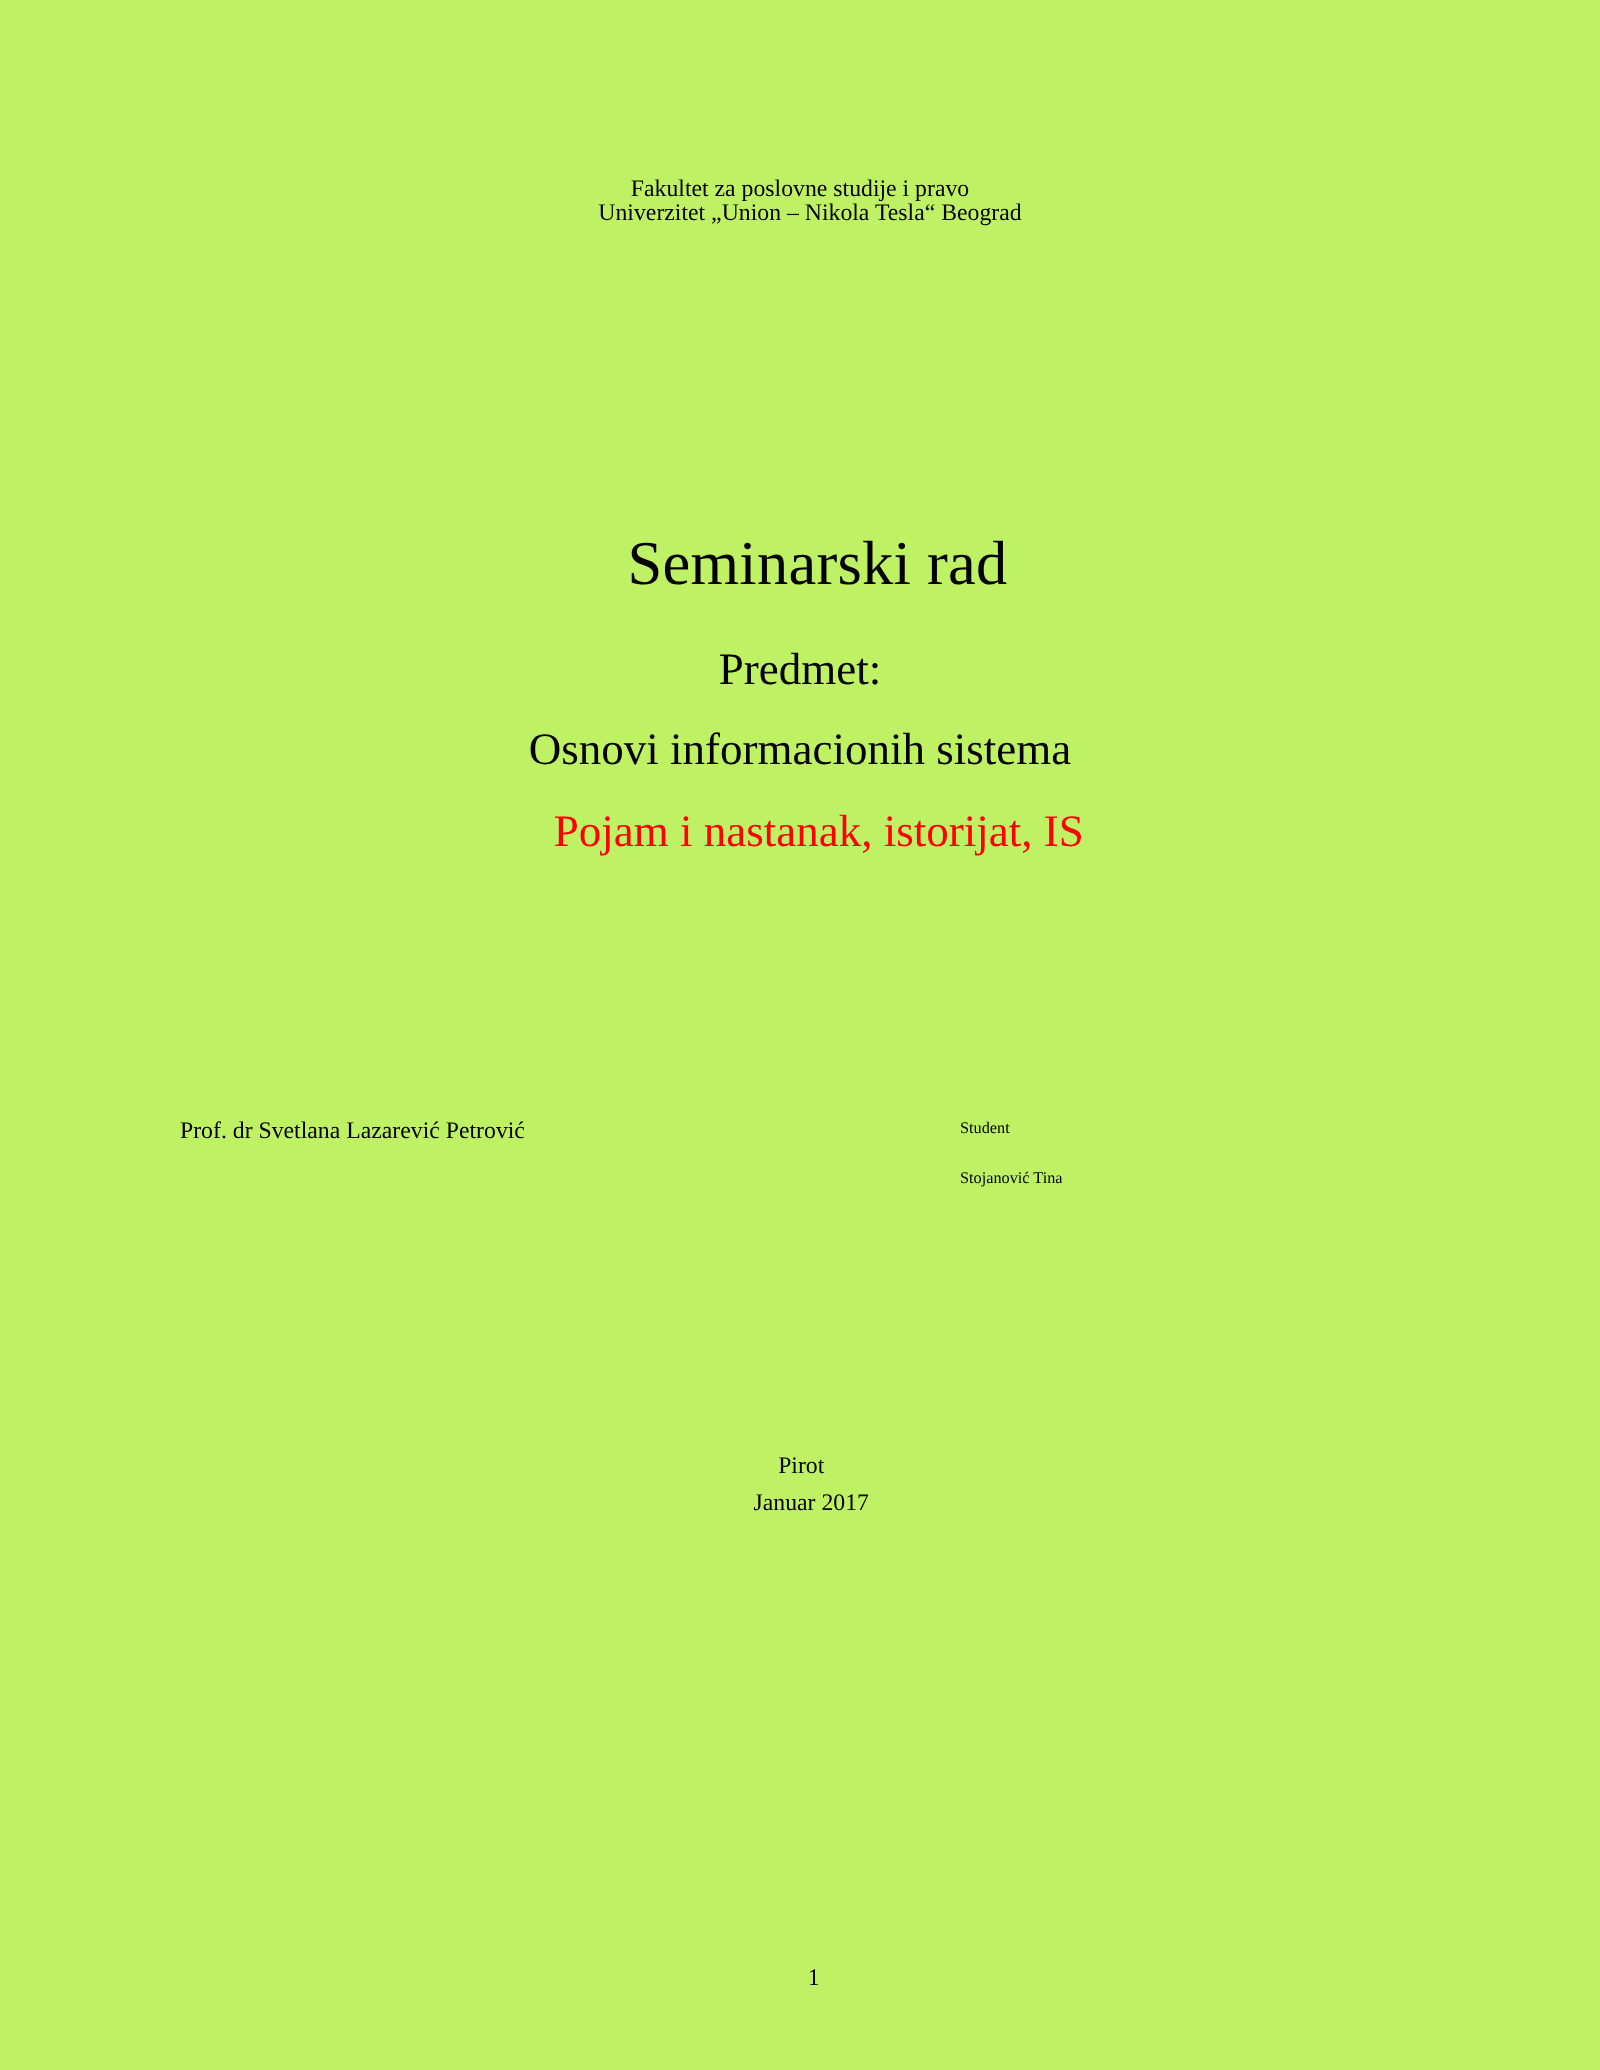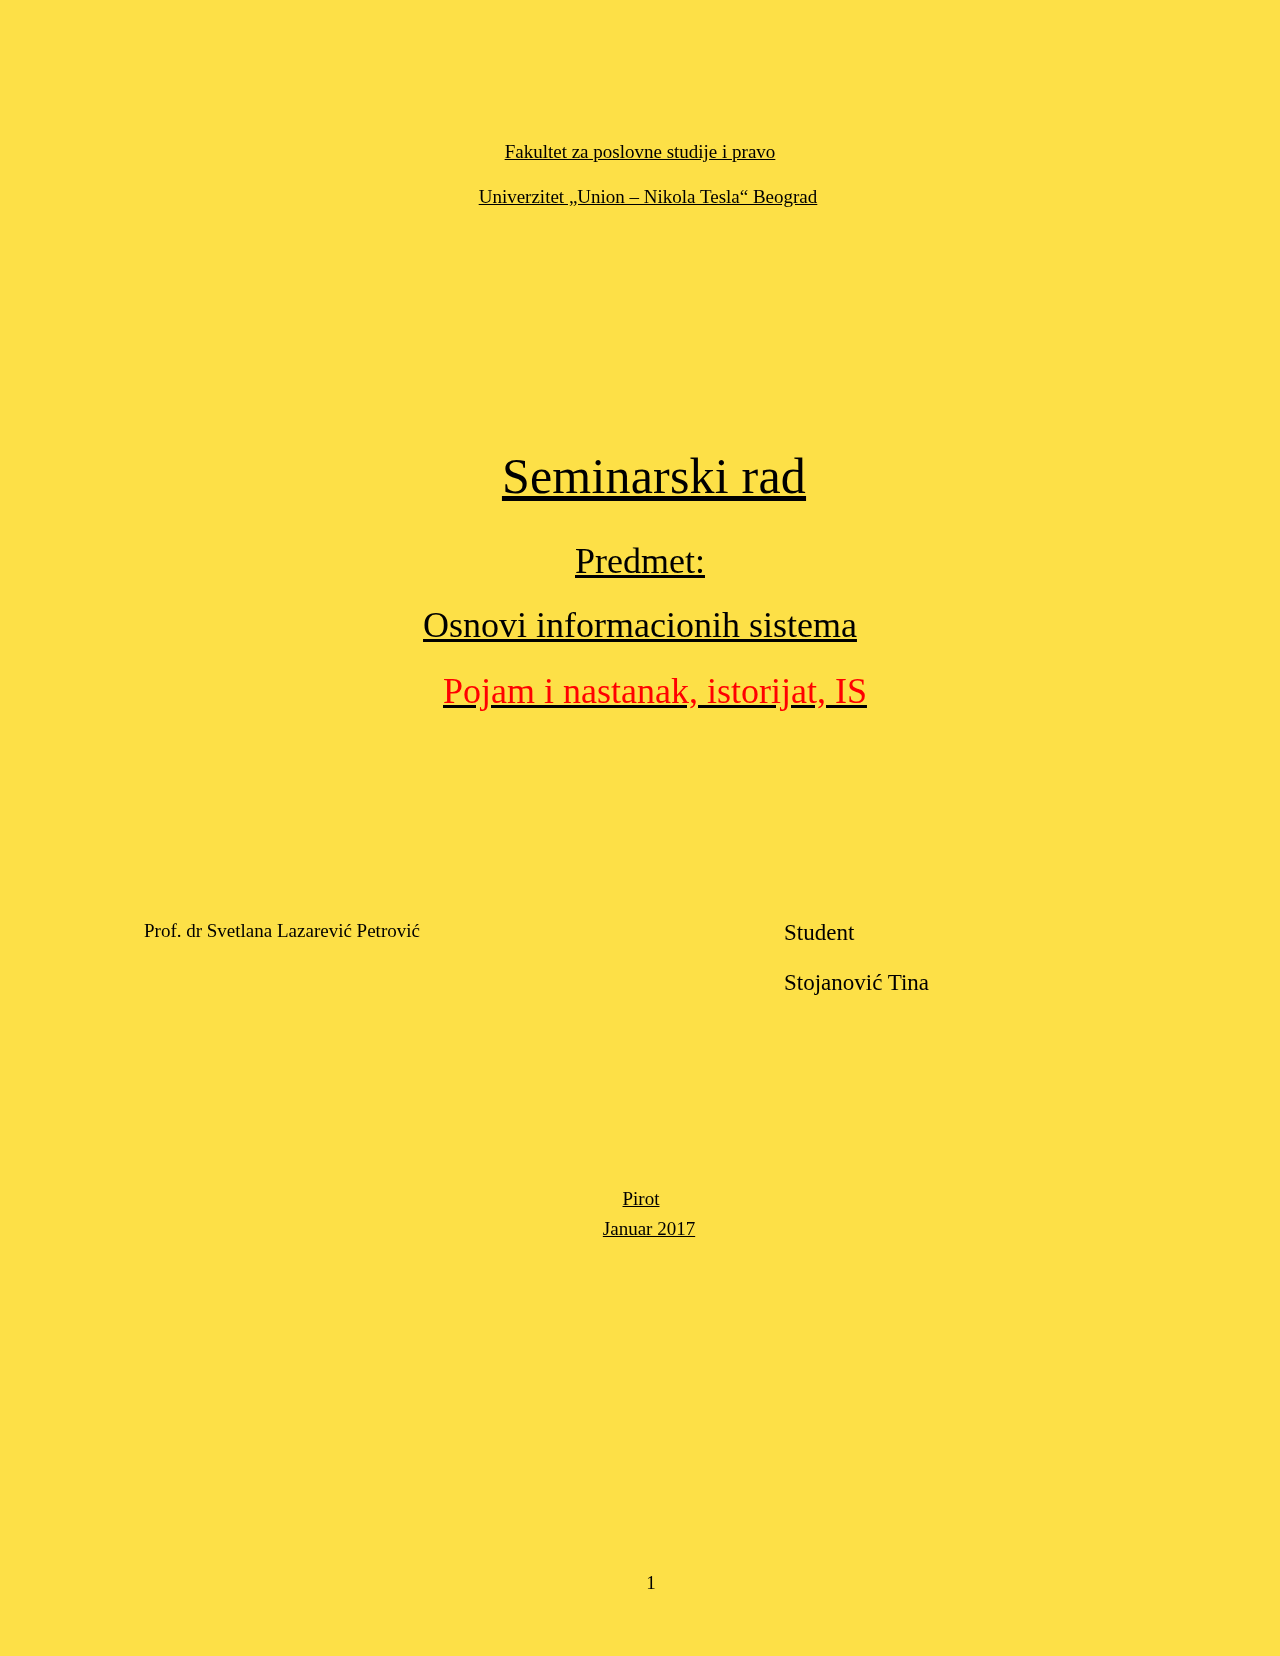--- a/index.html
+++ b/index.html
@@ -5,36 +5,34 @@
   html, body {
     margin: 0;
     padding: 0;
     background: #ffffff;
   }
   .page {
     position: relative;
     width: 1280px;
     height: 1656px;
     margin: 0 auto;
-    background: #fde047;
+    background: #bef264;
     font-family: "Liberation Serif", "DejaVu Serif", serif;
     color: #000000;
     overflow: hidden;
-    text-decoration: underline;
   }
   .institution {
     text-align: center;
     font-size: 19px;
     line-height: 1.0;
   }
   .institution .line1 {
     margin-top: 142px;
   }
   .institution .line2 {
-    margin-top: 26px;
     padding-left: 16px;
   }
   .title-block {
     text-align: center;
   }
   .main-title {
     margin-top: 245px;
     font-size: 50px;
     line-height: 1.0;
     letter-spacing: 0.2px;
@@ -68,23 +66,23 @@
   }
   .professor {
     position: absolute;
     left: 144px;
     top: 0;
     font-size: 19px;
     line-height: 1.0;
   }
   .student-col {
     position: absolute;
-    left: 784px;
+    left: 768px;
     top: 0;
-    font-size: 23px;
+    font-size: 13px;
     line-height: 1.0;
   }
   .student-col .student-name {
     margin-top: 27px;
   }
   .place {
     text-align: center;
     margin-top: 158px;
     font-size: 19px;
     line-height: 1.0;

